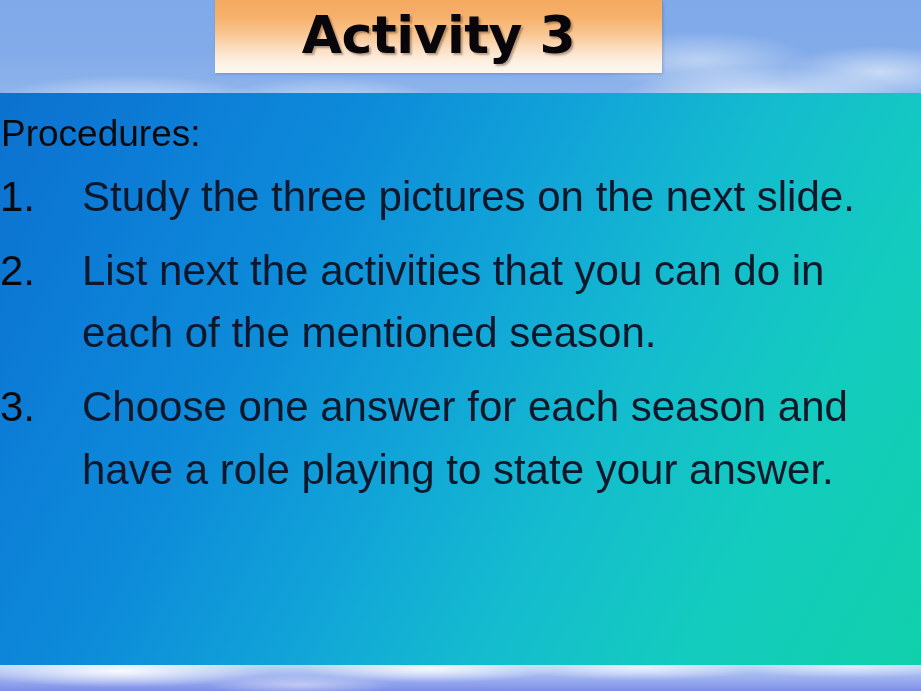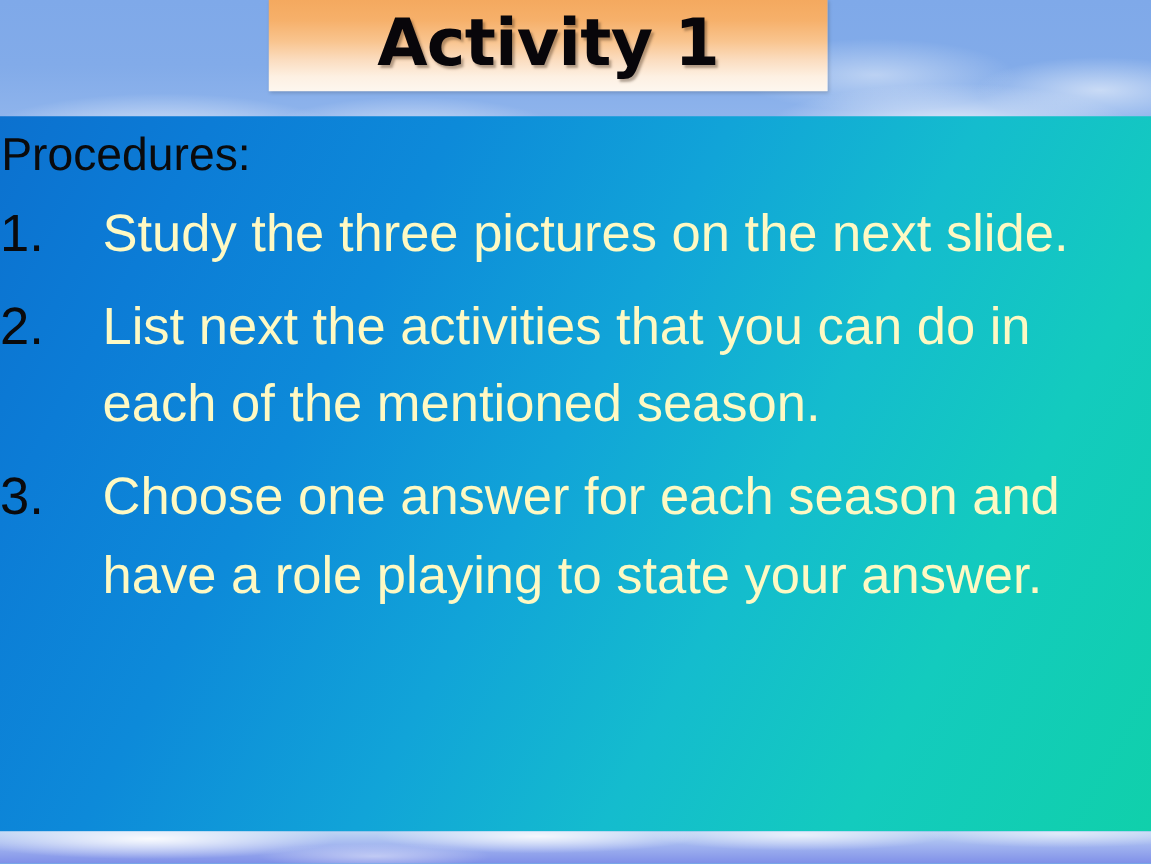--- a/index.html
+++ b/index.html
@@ -104,21 +104,21 @@
     white-space: nowrap;
     line-height: 1;
     padding-bottom: 4px;
     box-sizing: border-box;
   }
 
   
   .content {
     position: absolute;
     left: 0px;
-    top: 104px;
+    top: 114px;
     width: 921px;
   }
 
   .proc-heading {
     font-family: "Liberation Sans", sans-serif;
     font-size: 37px;
     color: #0a0a0c;
     line-height: 1.08;
     padding-left: 1px;
     white-space: nowrap;
@@ -139,37 +139,37 @@
     font-family: "Liberation Sans", sans-serif;
     font-size: 42px;
     line-height: 1.48;
     color: #0a0a0c;
   }
   .proc-body {
     flex: 1 1 auto;
     font-family: "Liberation Sans", sans-serif;
     font-size: 42px;
     line-height: 1.48;
-    color: #fef9c3;
+    color: #0f172a;
     padding-right: 2px;
   }
 </style>
 </head>
 <body>
 
 <div id="slide">
 
   <div class="sky-top"></div>
 
   <div class="body-panel"></div>
 
   <div class="sky-bottom"></div>
 
   <div class="title-box">
-    <div class="title-text">Activity 1</div>
+    <div class="title-text">Activity 3</div>
   </div>
 
   <div class="content">
 
     <div class="proc-heading">Procedures:</div>
 
     <ol class="proc-list">
 
       <li class="proc-item">
         <span class="proc-num">1.</span>

